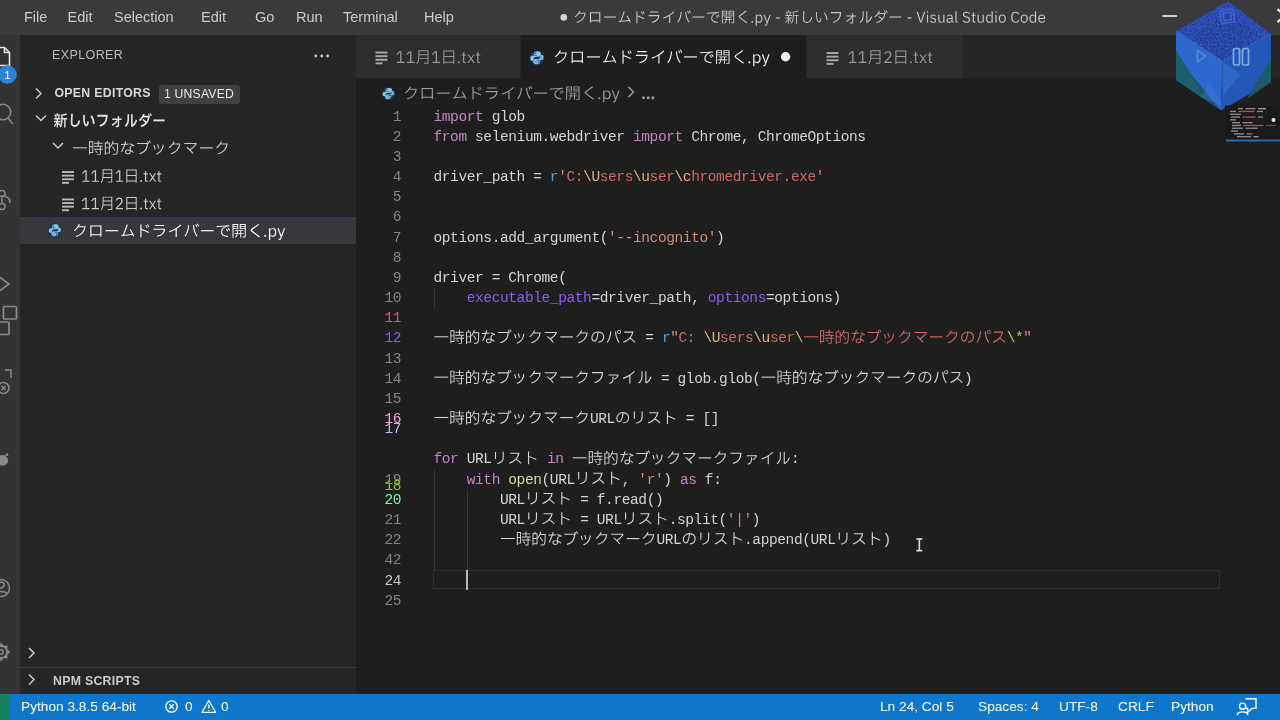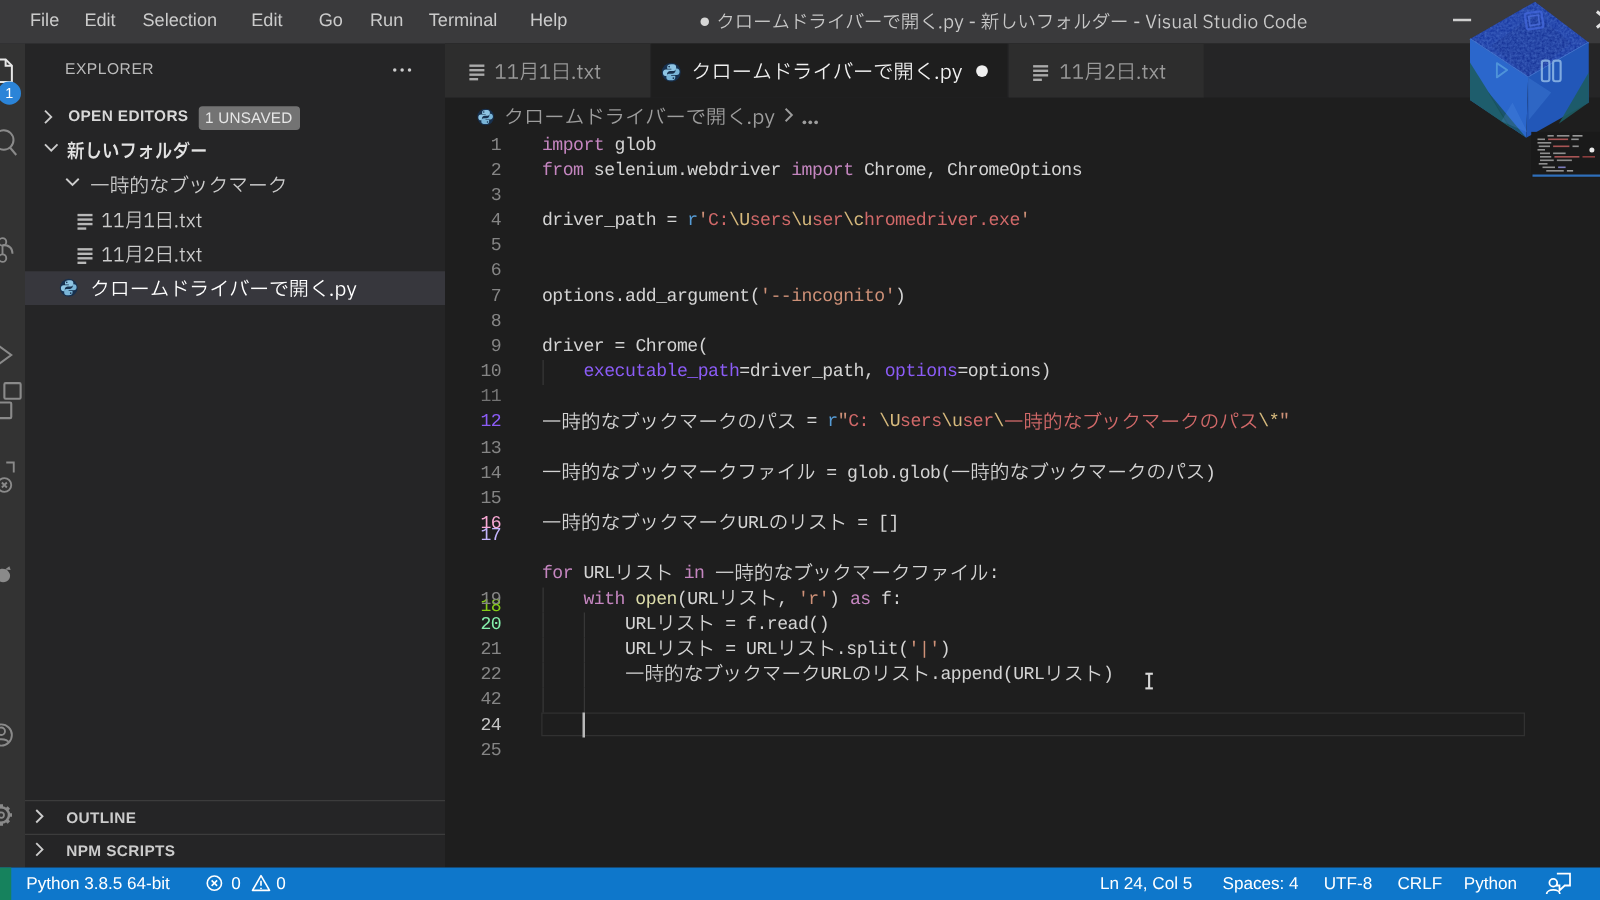--- a/index.html
+++ b/index.html
@@ -2,21 +2,21 @@
 <html><head><meta charset="utf-8"><style>
 *{margin:0;padding:0;box-sizing:border-box}
 html,body{width:1280px;height:720px;overflow:hidden;background:#1e1e1e;font-family:"Liberation Sans",sans-serif}
 #root{position:relative;width:1280px;height:720px}
 #titlebar{position:absolute;left:0;top:0;width:1280px;height:35px;background:#3a3a3c}
 .menu{position:absolute;top:0;height:35px;line-height:35px;color:#cbcbcb;font-size:14.5px}
 #actbar{position:absolute;left:0;top:35px;width:20px;height:659px;background:#333333}
 #sidebar{position:absolute;left:20px;top:35px;width:336px;height:659px;background:#252526}
 #explorer-h{position:absolute;left:52px;top:48px;font-size:12.5px;letter-spacing:.4px;color:#bbbbbb}
 #oe{position:absolute;left:54.5px;top:86px;font-size:12.3px;font-weight:bold;letter-spacing:.3px;color:#d8d8d8}
-#badge{position:absolute;left:158.5px;top:84.5px;width:81px;height:19px;background:#737373;border-radius:3px;
+#badge{position:absolute;left:158.5px;top:84.5px;width:81px;height:19px;background:#404040;border-radius:3px;
   font-size:12.2px;color:#e6e6e6;text-align:center;line-height:19px;letter-spacing:.2px}
 #selrow{position:absolute;left:20px;top:217.3px;width:336px;height:26.5px;background:#37373d}
 .sech{position:absolute;left:20px;width:336px;height:26.5px;border-top:1px solid #3c3c3c;color:#cccccc;
   font-size:12.3px;font-weight:bold;letter-spacing:.3px;line-height:26.5px}
 #editor{position:absolute;left:356px;top:35px;width:924px;height:659px;background:#1e1e1e}
 #tabstrip{position:absolute;left:356px;top:35px;width:924px;height:43px;background:#252526}
 .tab{position:absolute;top:35px;height:43px;background:#2d2d2d}
 #statusbar{position:absolute;left:0;top:694px;width:1280px;height:26px;background:#0e77cb}
 #remote{position:absolute;left:0;top:694px;width:9px;height:26px;background:#16825d}
 .st{position:absolute;top:694px;height:26px;line-height:26px;color:#ffffff;font-size:13.7px}
@@ -46,21 +46,20 @@
 <div id="sidebar"></div>
 <div id="editor"></div>
 <div id="tabstrip"></div>
 <div class="tab" style="left:356px;width:164px"></div>
 <div class="tab" style="left:521px;width:285px;background:#1e1e1e"></div>
 <div class="tab" style="left:807px;width:156px"></div>
 <div id="explorer-h">EXPLORER</div>
 <div id="oe">OPEN EDITORS</div>
 <div id="badge">1 UNSAVED</div>
 <div id="selrow"></div>
-<div class="sech" style="top:640px"><span style="margin-left:33px">OUTLINE</span></div>
 <div class="sech" style="top:666.5px"><span style="margin-left:33px">NPM SCRIPTS</span></div>
 <div id="curline"></div>
 <div style="position:absolute;left:433.50px;top:288.13px;width:1px;height:20.17px;background:#373737"></div>
     <div style="position:absolute;left:433.50px;top:469.66px;width:1px;height:20.17px;background:#373737"></div>
     <div style="position:absolute;left:433.50px;top:489.83px;width:1px;height:20.17px;background:#373737"></div>
     <div style="position:absolute;left:466.75px;top:489.83px;width:1px;height:20.17px;background:#373737"></div>
     <div style="position:absolute;left:433.50px;top:510.00px;width:1px;height:20.17px;background:#373737"></div>
     <div style="position:absolute;left:466.75px;top:510.00px;width:1px;height:20.17px;background:#373737"></div>
     <div style="position:absolute;left:433.50px;top:530.17px;width:1px;height:20.17px;background:#373737"></div>
     <div style="position:absolute;left:466.75px;top:530.17px;width:1px;height:20.17px;background:#373737"></div>
@@ -79,21 +78,21 @@
 <div class="gn" style="top:207.45px;color:#858585">6</div>
 <div class="cl" style="top:227.62px"><span class="w" style="left:0.00px">options.add_argument(</span><span class="s" style="left:174.54px">'--incognito'</span><span class="w" style="left:282.59px">)</span></div>
 <div class="gn" style="top:227.62px;color:#858585">7</div>
 <div class="cl" style="top:247.79px"></div>
 <div class="gn" style="top:247.79px;color:#858585">8</div>
 <div class="cl" style="top:267.96px"><span class="w" style="left:0.00px">driver = Chrome(</span></div>
 <div class="gn" style="top:267.96px;color:#858585">9</div>
 <div class="cl" style="top:288.13px"><span class="w" style="left:0.00px">    </span><span class="v" style="left:33.25px">executable_path</span><span class="w" style="left:157.92px">=</span><span class="w" style="left:166.23px">driver_path, </span><span class="v" style="left:274.28px">options</span><span class="w" style="left:332.46px">=</span><span class="w" style="left:340.77px">options)</span></div>
 <div class="gn" style="top:288.13px;color:#858585">10</div>
 <div class="cl" style="top:308.30px"></div>
-<div class="gn" style="top:308.30px;color:#737373">11</div>
+<div class="gn" style="top:308.30px;color:#ec4899">11</div>
 <div class="cl" style="top:328.47px"><span class="w" style="left:203.45px"> = </span><span class="b" style="left:228.38px">r</span><span class="s" style="left:236.70px">"</span><span class="r" style="left:245.01px">C: </span><span class="t" style="left:269.94px">\U</span><span class="r" style="left:286.56px">sers</span><span class="t" style="left:319.81px">\u</span><span class="r" style="left:336.43px">ser</span><span class="t" style="left:361.37px">\</span><span class="t" style="left:573.13px">\*</span><span class="s" style="left:589.75px">"</span></div>
 <div class="gn" style="top:328.47px;color:#8b5cf6">12</div>
 <div class="cl" style="top:348.64px"></div>
 <div class="gn" style="top:348.64px;color:#858585">13</div>
 <div class="cl" style="top:368.81px"><span class="w" style="left:219.10px"> = glob.glob(</span><span class="w" style="left:530.60px">)</span></div>
 <div class="gn" style="top:368.81px;color:#858585">14</div>
 <div class="cl" style="top:388.98px"></div>
 <div class="gn" style="top:388.98px;color:#858585">15</div>
 <div class="cl" style="top:409.15px"><span class="w" style="left:156.50px">URL</span><span class="w" style="left:244.03px"> = []</span></div>
 <div class="gn" style="top:409.15px;color:#f9a8d4">16</div>

